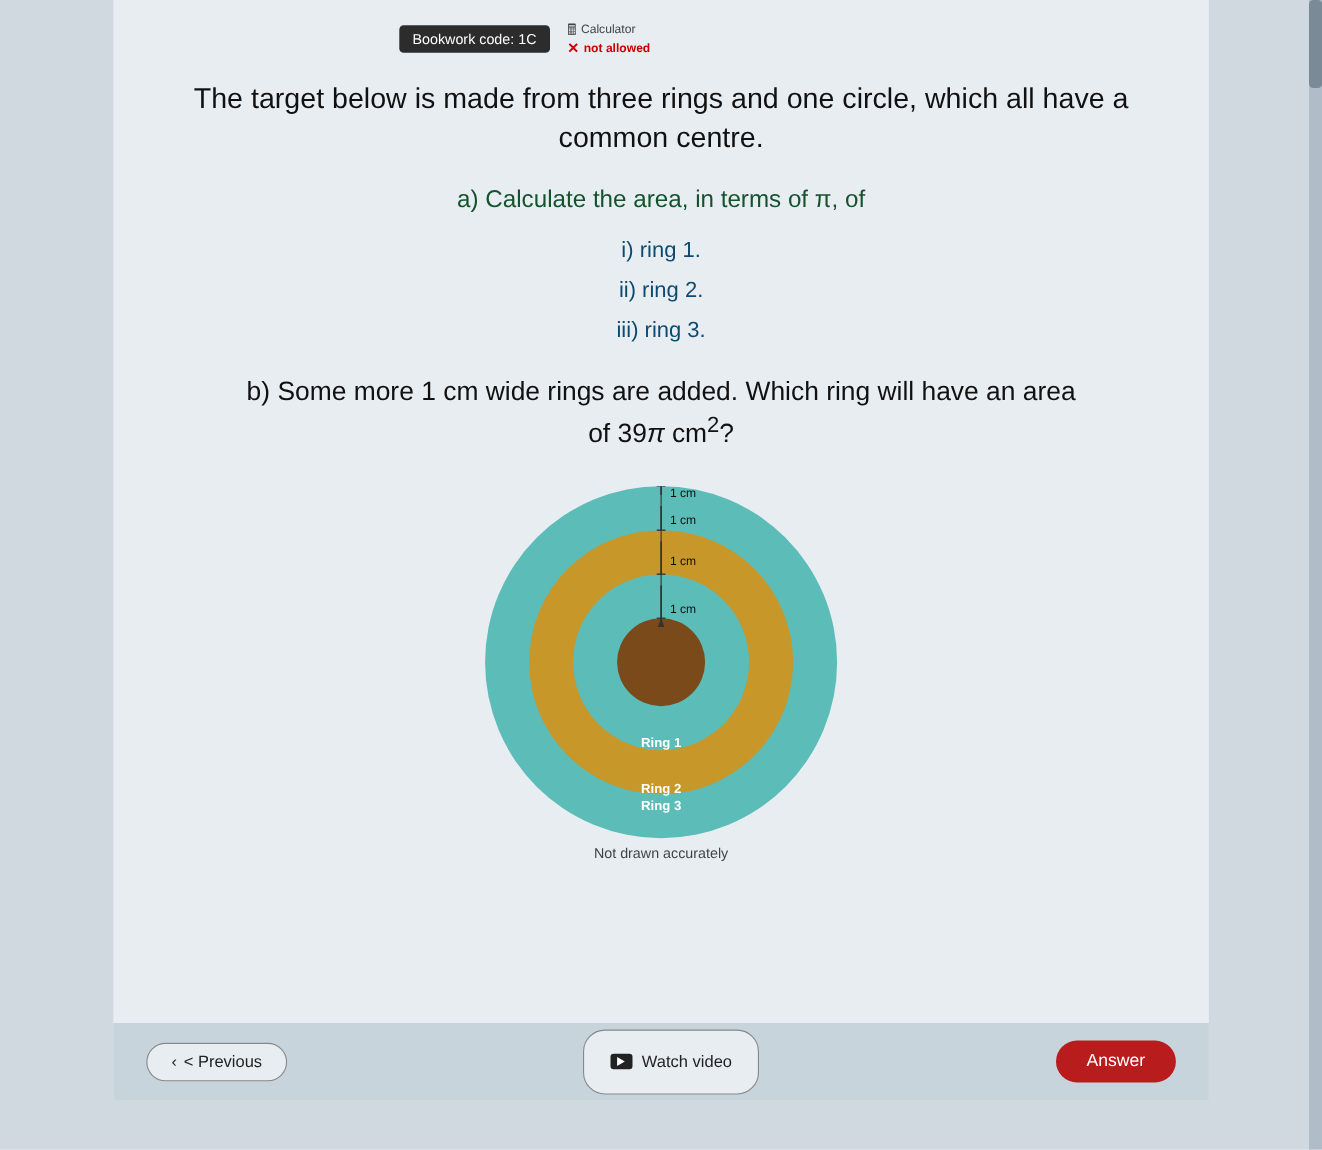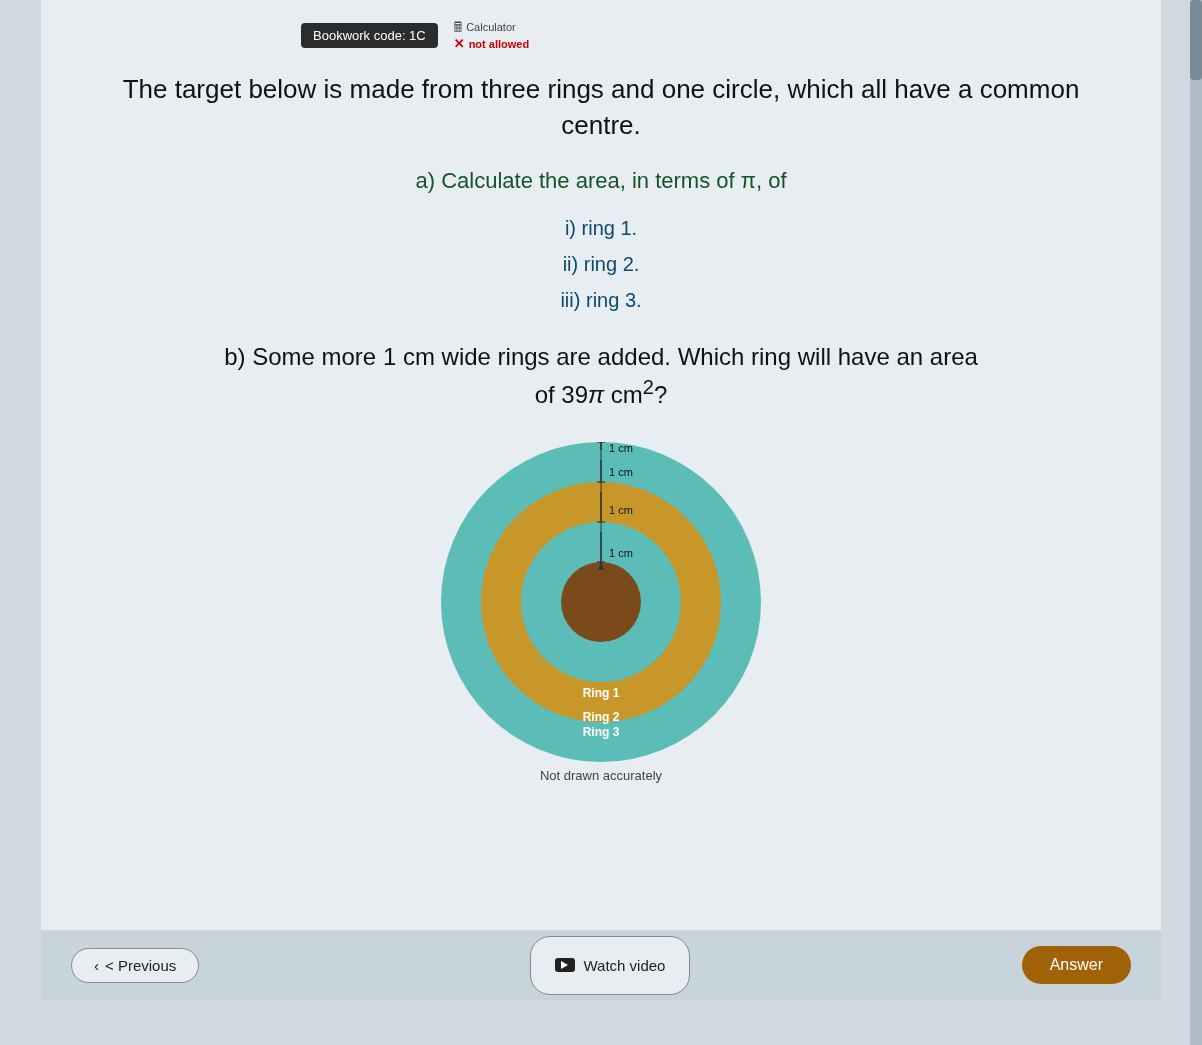--- a/index.html
+++ b/index.html
@@ -7,21 +7,21 @@
       background: #d0d8e0;
       font-family: 'Georgia', serif;
       width: 1202px;
       min-height: 1045px;
       position: relative;
       overflow: hidden;
     }
     .main-content {
       background: #e8edf2;
       margin: 0 auto;
-      width: 1120px;
+      width: 996px;
       min-height: 1000px;
       padding: 18px 40px 80px 40px;
       position: relative;
     }
     .top-bar {
       display: flex;
       align-items: center;
       gap: 16px;
       margin-bottom: 18px;
       padding-left: 220px;
@@ -133,21 +133,21 @@
       width: 80px;
       height: 80px;
       top: 120px; left: 120px;
       background: #7a4a1a;
       border-radius: 50%;
       position: absolute;
     }
     
     .label-ring1 {
       position: absolute;
-      bottom: 62px;
+      bottom: 80px;
       left: 50%;
       transform: translateX(-50%);
       font-size: 12px;
       font-family: Arial, sans-serif;
       color: #fff;
       font-weight: 600;
       text-align: left;
       white-space: nowrap;
     }
     .label-ring2 {
@@ -239,21 +239,21 @@
       position: absolute;
       left: 6px;
       top: 3px;
       width: 0;
       height: 0;
       border-top: 4px solid transparent;
       border-bottom: 4px solid transparent;
       border-left: 7px solid white;
     }
     .answer-btn {
-      background: #a16207;
+      background: #b91c1c;
       color: #fff;
       border: none;
       border-radius: 22px;
       padding: 10px 28px;
       font-size: 16px;
       font-family: Arial, sans-serif;
       cursor: pointer;
       font-weight: 500;
     }
     .right-scrollbar {

